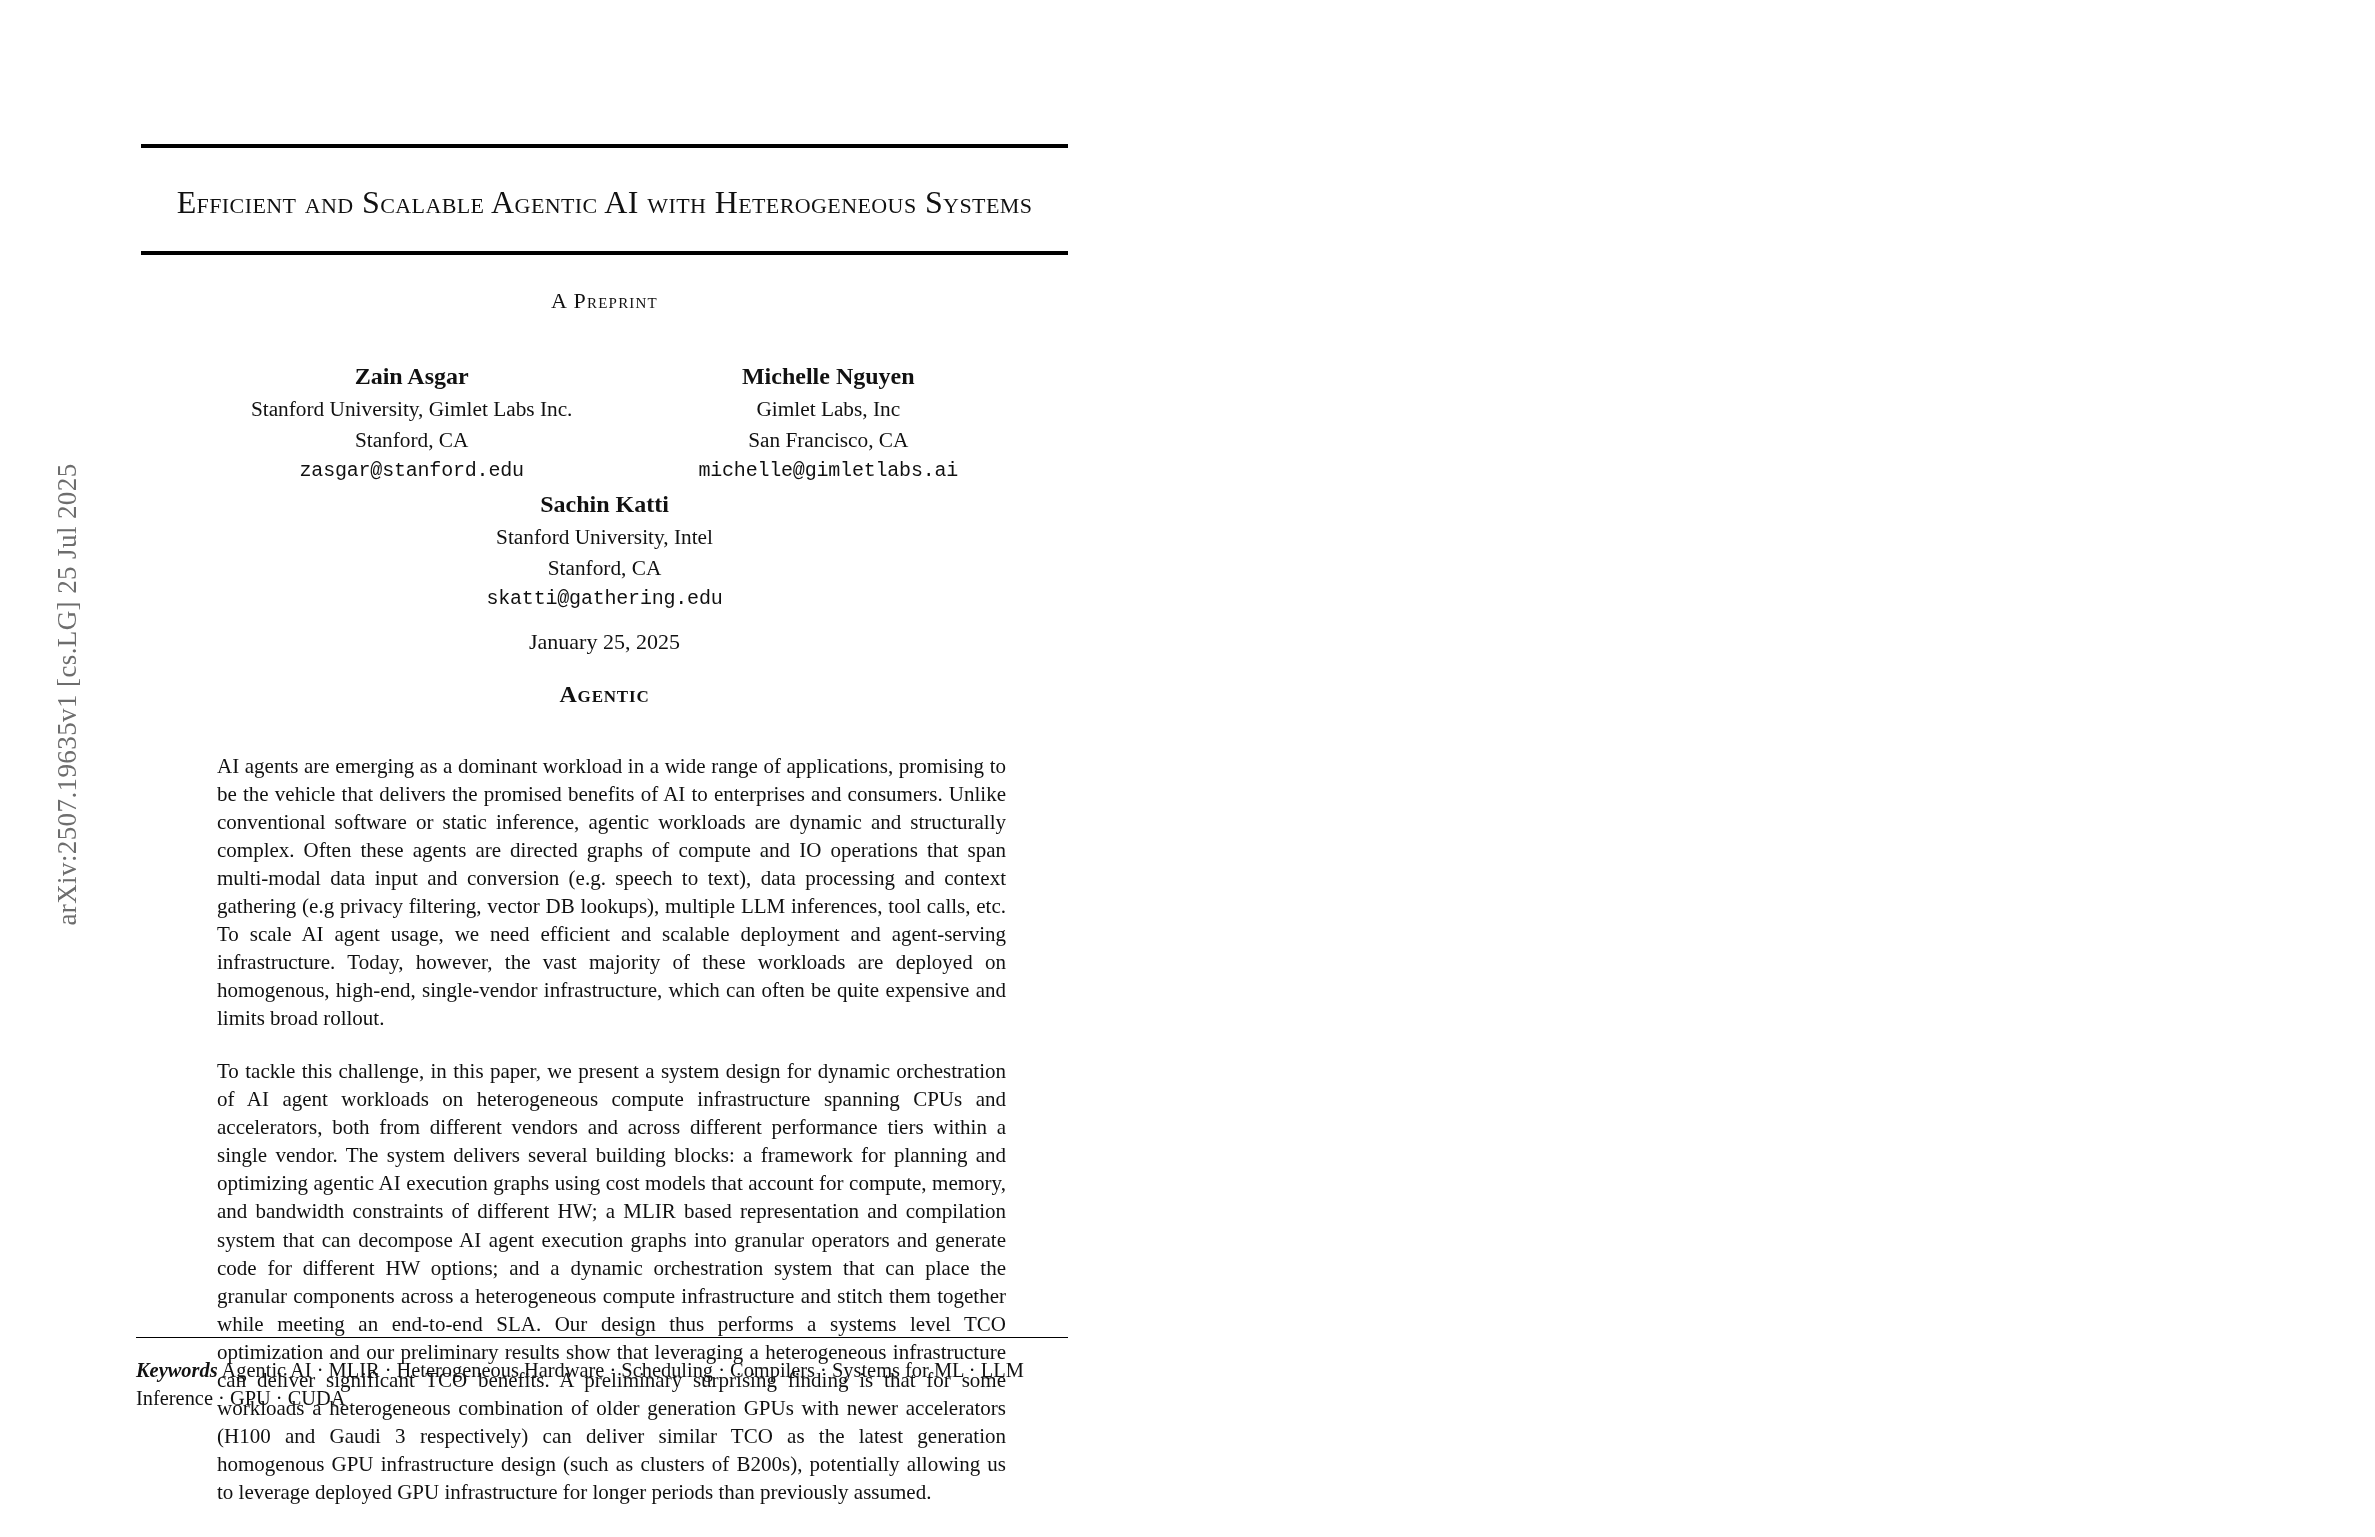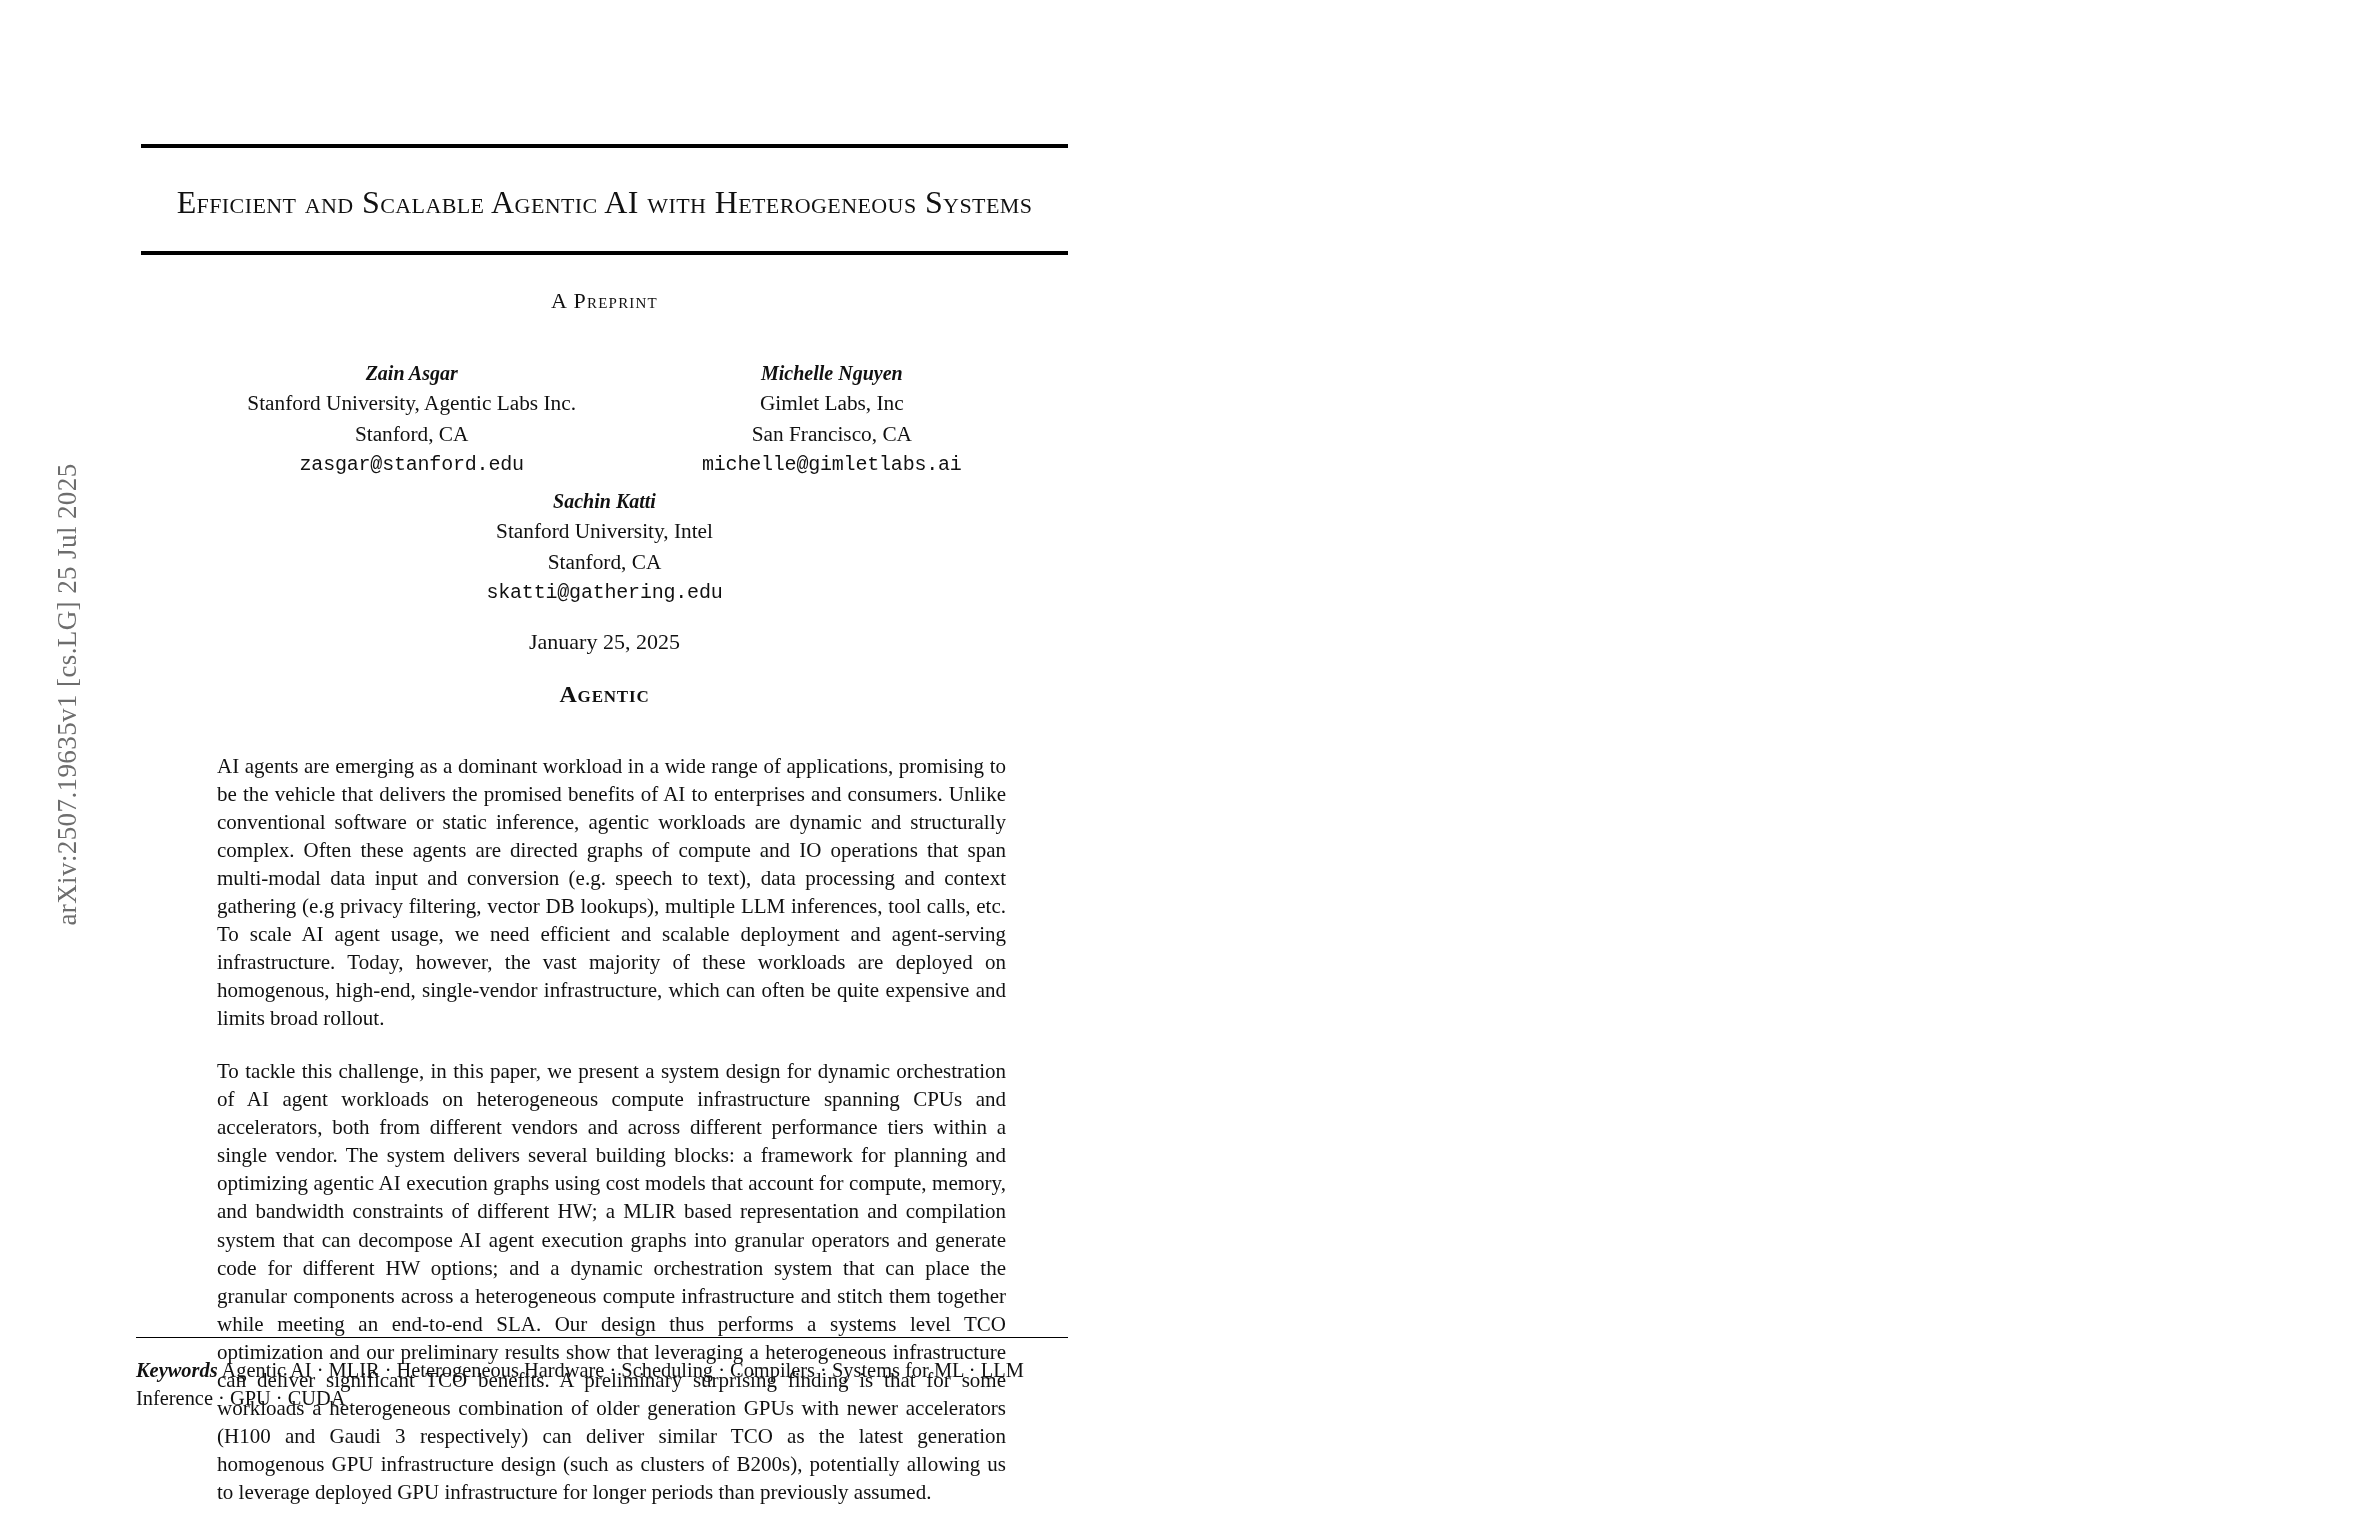--- a/index.html
+++ b/index.html
@@ -80,21 +80,21 @@
     width: 927px;
     display: flex;
     justify-content: center;
     gap: 126px;
   }
   .author {
     text-align: center;
     font-size: 21.3px;
     line-height: 1.46;
   }
-  .author-name { font-weight: bold; font-size: 20px; font-style: italic; }
+  .author-name { font-weight: bold; font-size: 24px; }
   .author-affil { }
   .author-loc { }
   .author-email {
     font-family: "Liberation Mono", "DejaVu Sans Mono", monospace;
     font-size: 20px;
     letter-spacing: -0.2px;
   }
   .author-single {
     position: absolute;
     left: 141px;
@@ -168,21 +168,21 @@
     <div class="title-wrap">
       <div class="rule-thick"></div>
       <h1 class="paper-title">Efficient and Scalable Agentic AI with Heterogeneous Systems</h1>
       <div class="rule-thick"></div>
       <div class="preprint-line">A Preprint</div>
     </div>
 
     <div class="authors-row">
       <div class="author">
         <div class="author-name">Zain Asgar</div>
-        <div class="author-affil">Stanford University, Agentic Labs Inc.</div>
+        <div class="author-affil">Stanford University, Gimlet Labs Inc.</div>
         <div class="author-loc">Stanford, CA</div>
         <div class="author-email">zasgar@stanford.edu</div>
       </div>
       <div class="author">
         <div class="author-name">Michelle Nguyen</div>
         <div class="author-affil">Gimlet Labs, Inc</div>
         <div class="author-loc">San Francisco, CA</div>
         <div class="author-email">michelle@gimletlabs.ai</div>
       </div>
     </div>

